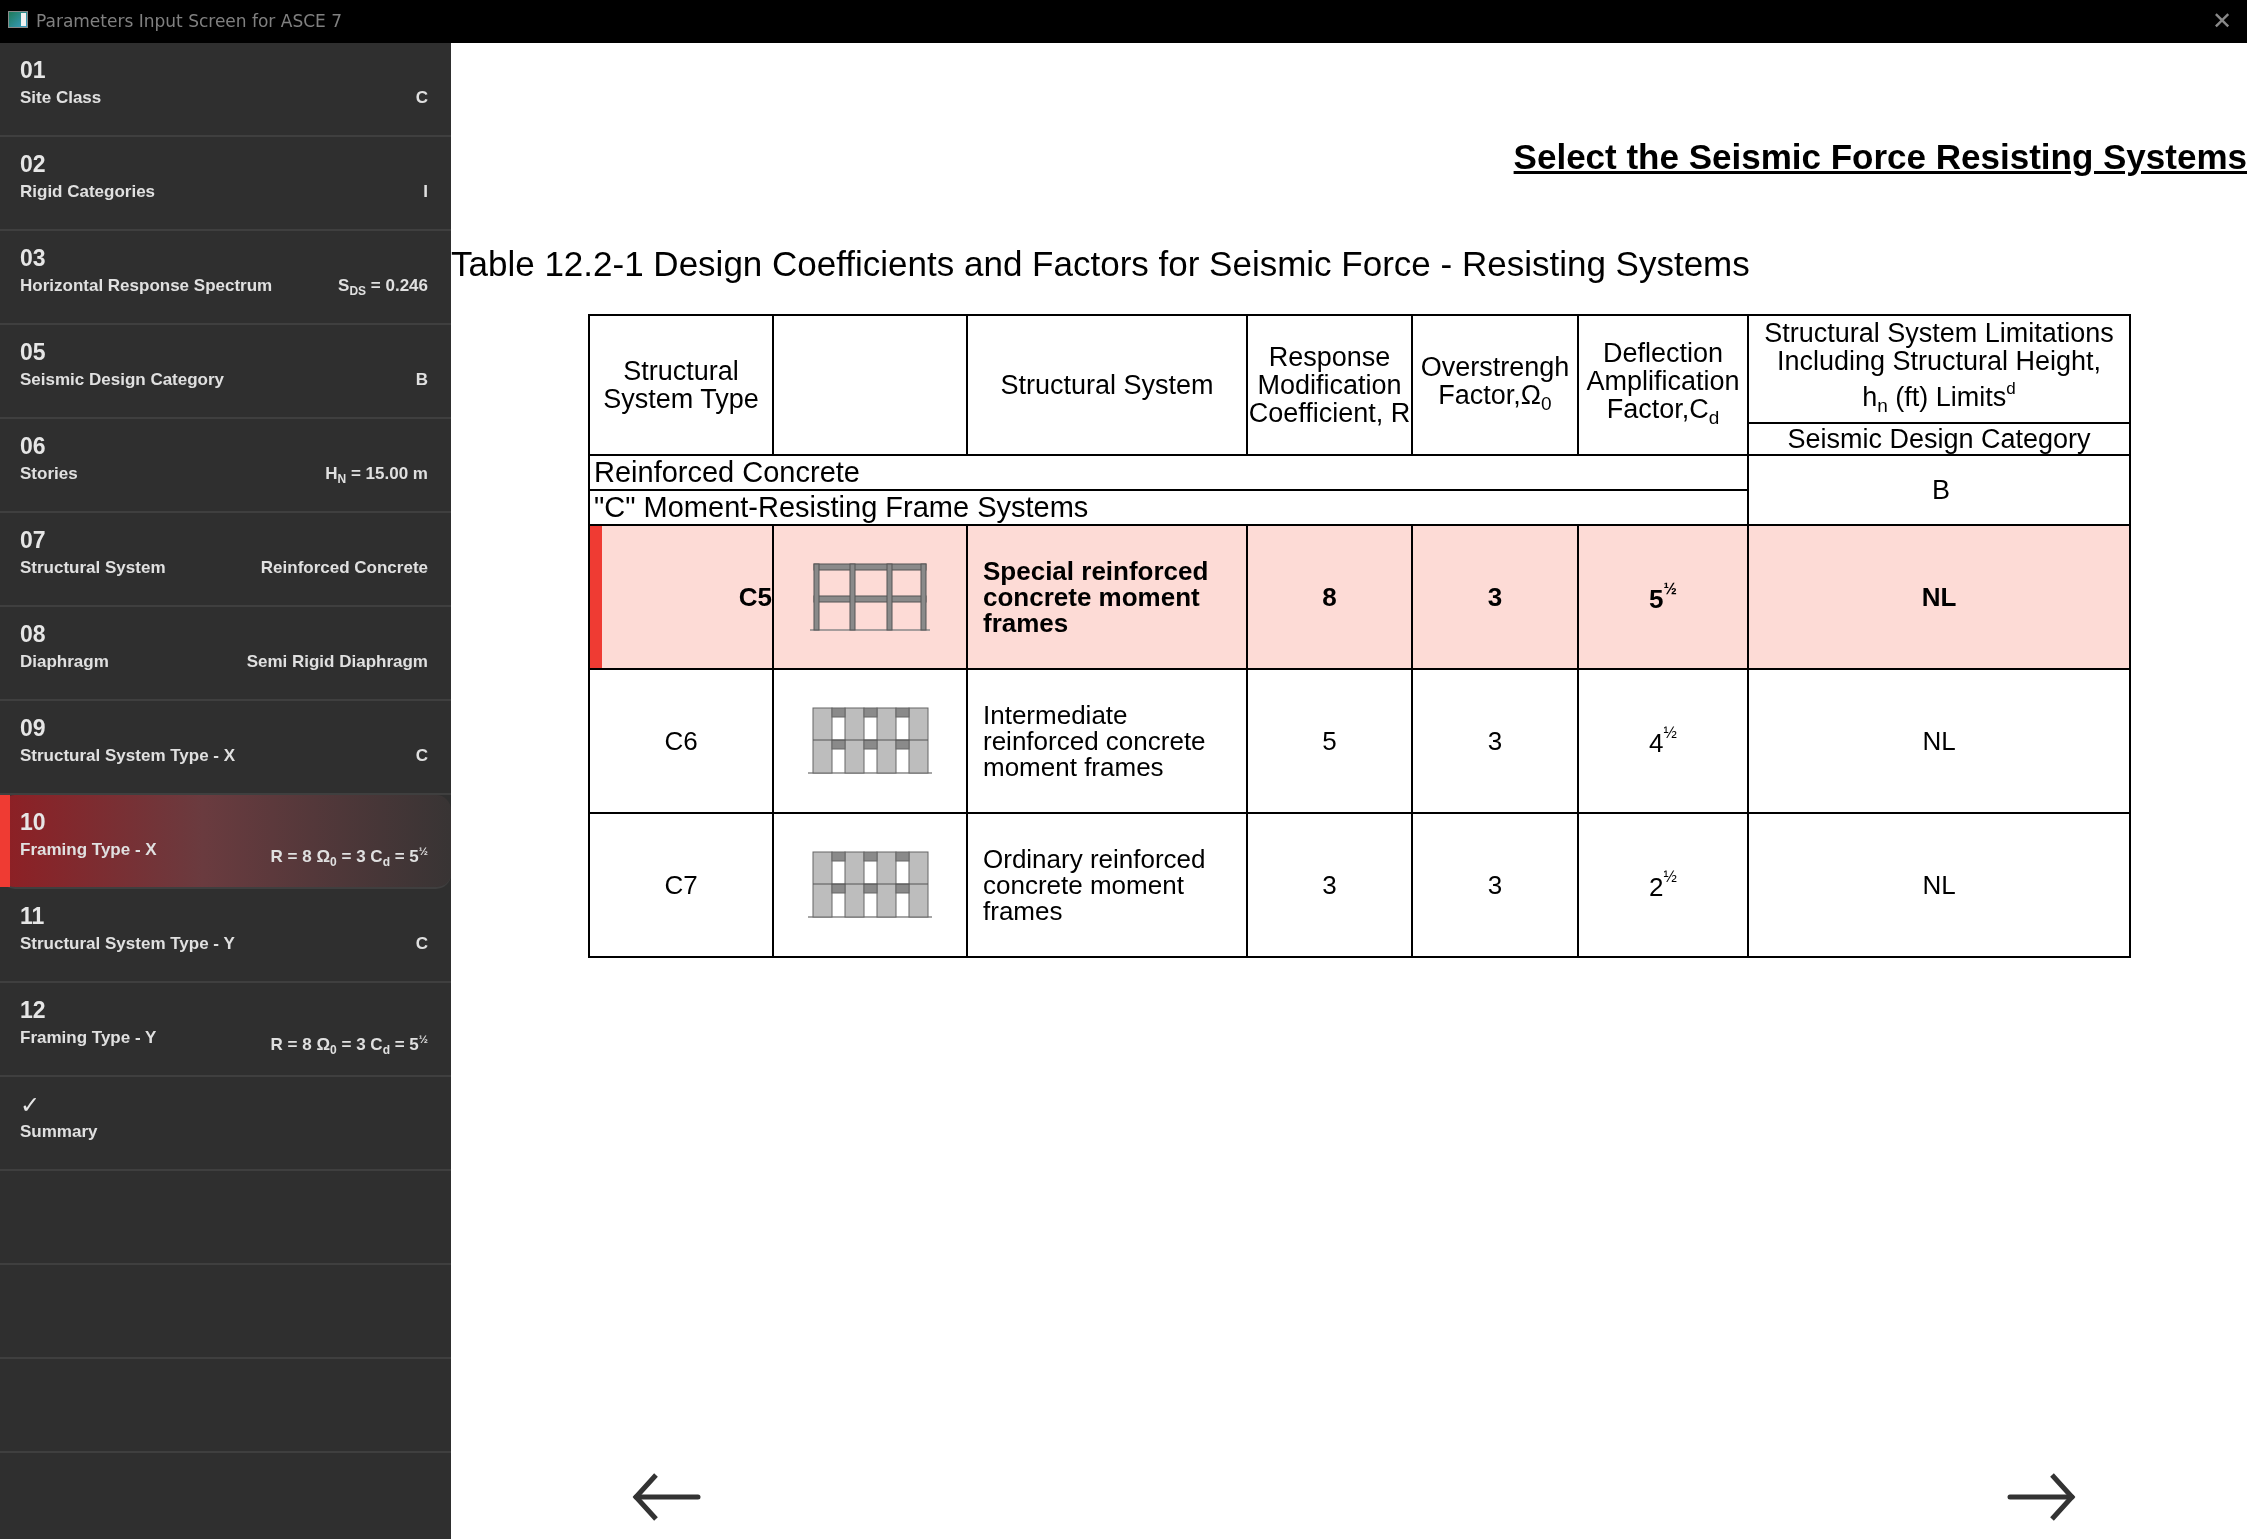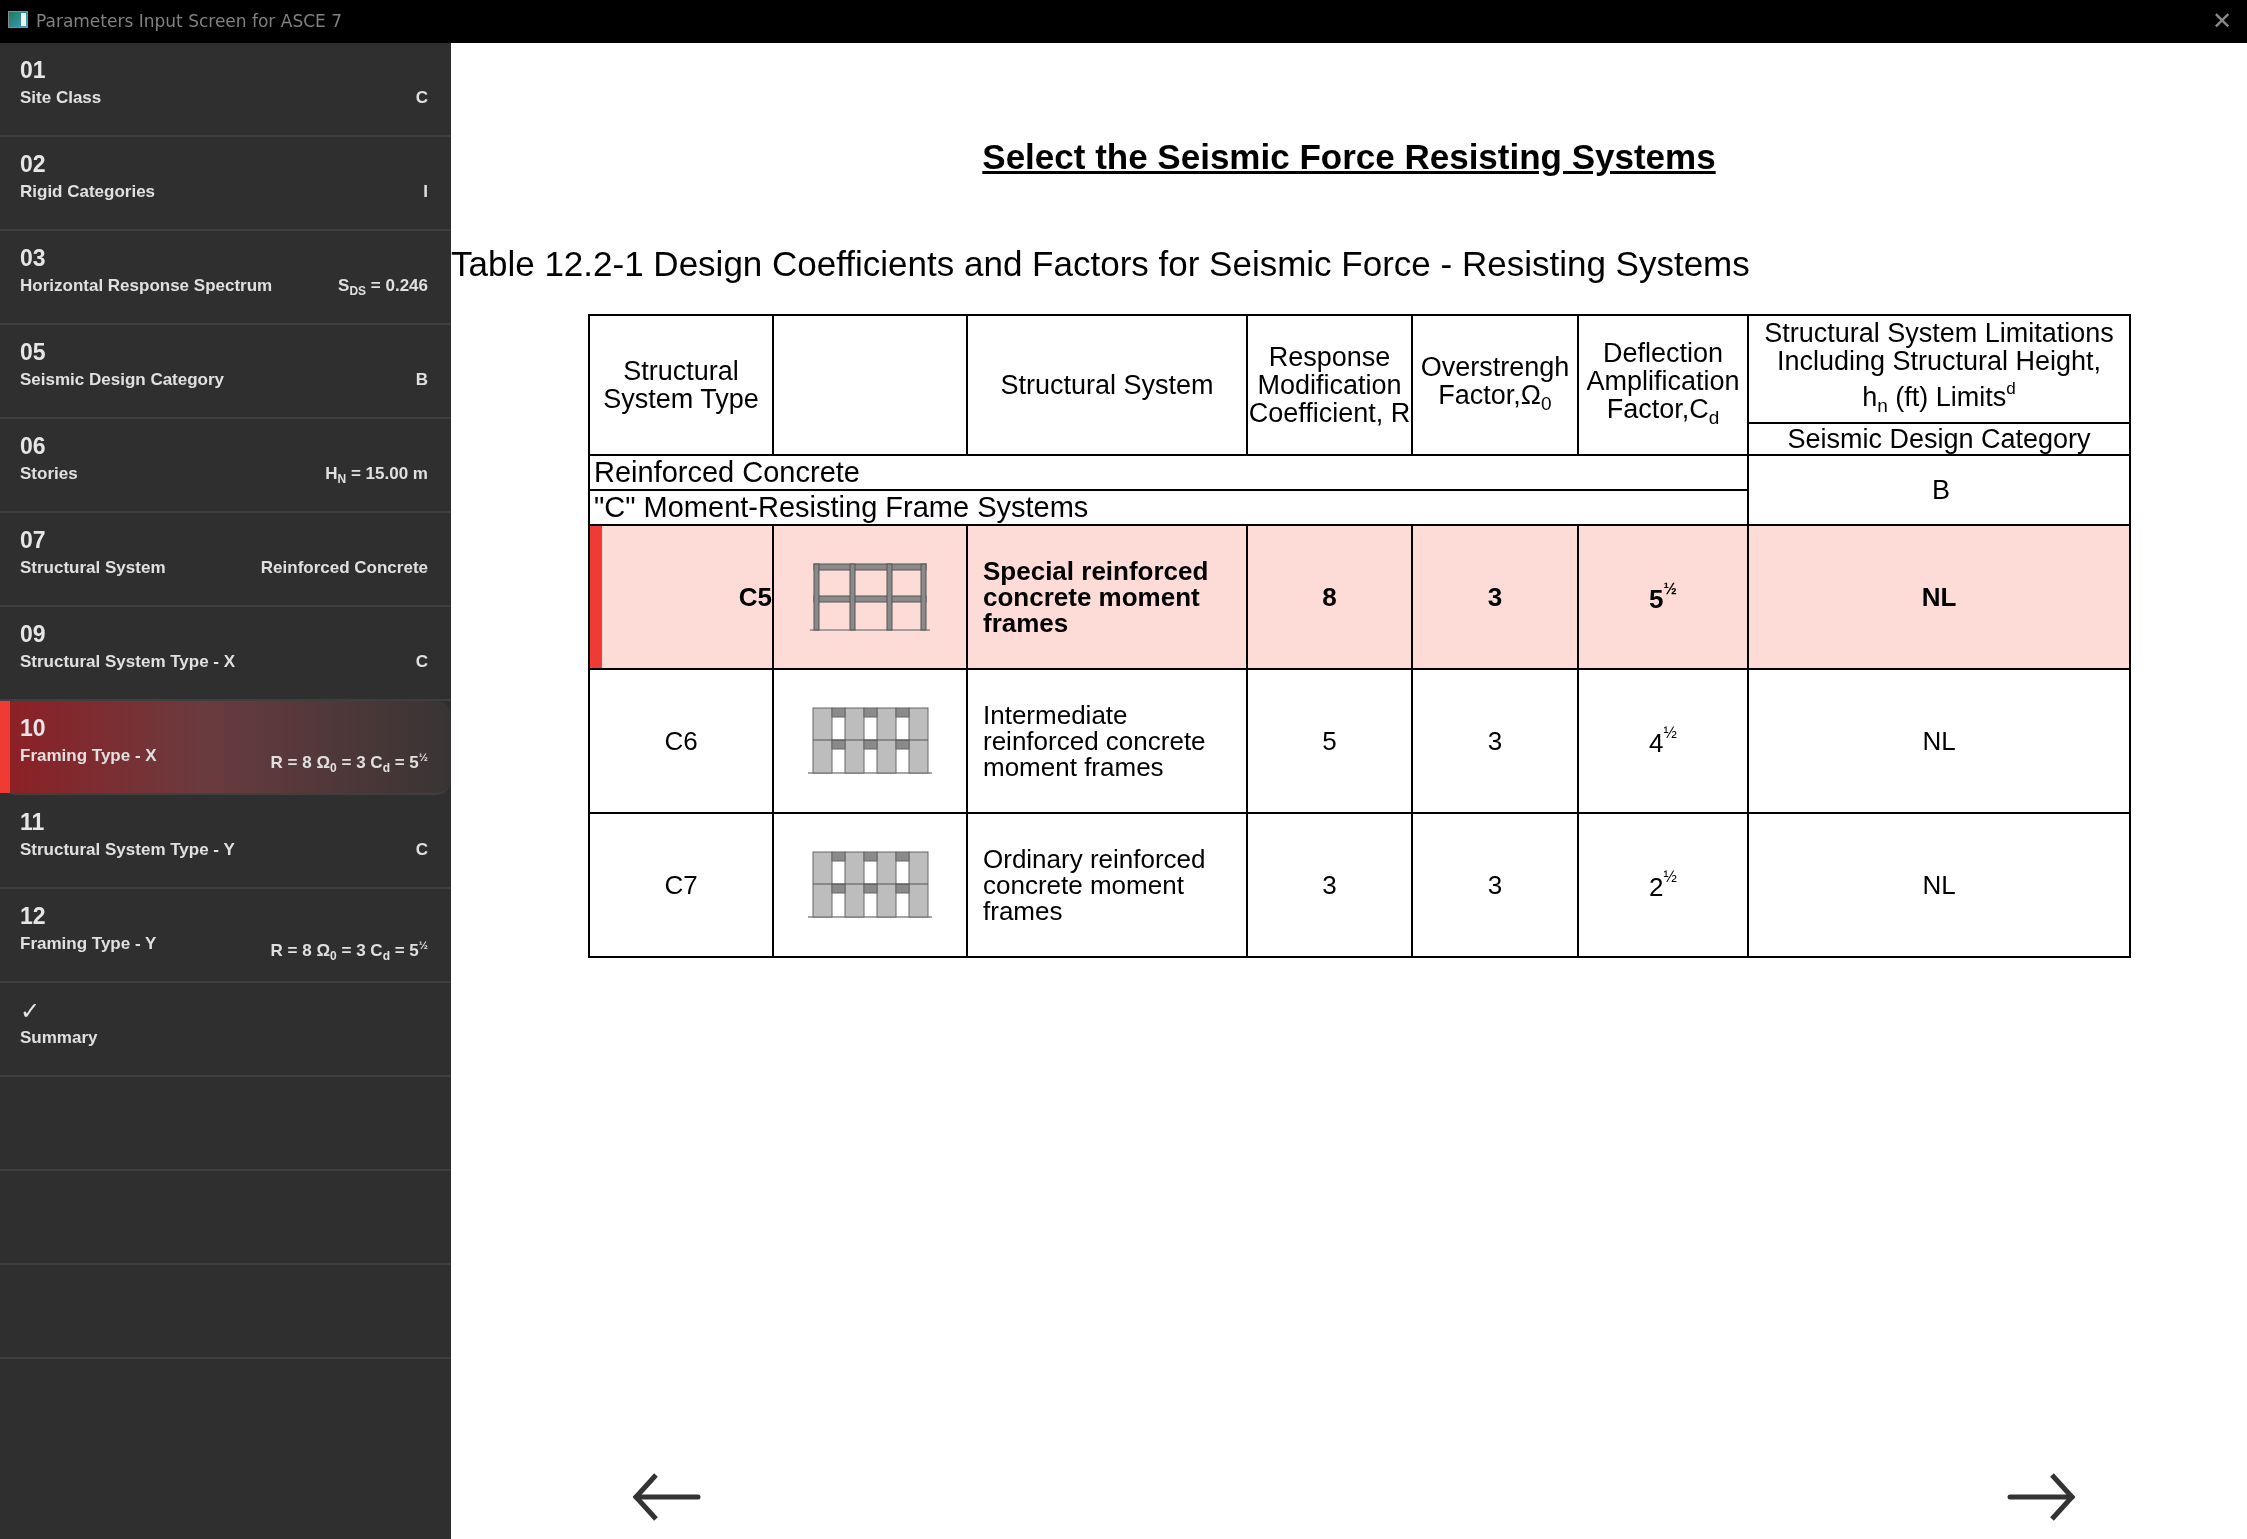--- a/index.html
+++ b/index.html
@@ -15,21 +15,21 @@
   .step.active { background:linear-gradient(90deg,#8e1f24 0%,#6a3b3f 45%,#383434 100%);border-radius:15px; }
   .step.active::before { content:""; position:absolute; left:0; top:0; width:10px; height:100%; background:#ef3b33; }
   .step .num { position:absolute; left:20px; top:14px; font-size:23px; font-weight:bold; color:#e6e6e6; }
   .step .label { position:absolute; left:20px; top:45px; font-size:17px; font-weight:bold; color:#e0e0e0; }
   .step .value { position:absolute; right:23px; top:45px; font-size:17px; font-weight:bold; color:#e0e0e0; text-align:right; }
   .step .value sub { font-size:12px; vertical-align:-4px; }
   .step .value sup { font-size:11px; vertical-align:7px; }
   .step .value.low { top:50px; }
   .step .check { position:absolute; left:20px; top:14px; font-size:24px; font-weight:bold; color:#e6e6e6; font-family:"DejaVu Sans", sans-serif; }
 
-  .heading { position:absolute; left:451px; width:1796px; top:137px; text-align:center; font-size:35px; font-weight:bold; text-decoration:underline; color:#000; }
+  .heading { position:absolute; left:451px; width:1796px; top:137px; text-align:right; font-size:35px; font-weight:bold; text-decoration:underline; color:#000; }
   .table-title { position:absolute; left:451px; width:1796px; top:244px; text-align:left; font-size:35px; color:#000; }
 
   table.sfrs { position:absolute; left:588px; top:314px; width:1541px; border-collapse:collapse; table-layout:fixed; font-family:"Liberation Sans", sans-serif; color:#000; }
   table.sfrs td, table.sfrs th { border:2px solid #000; padding:0; text-align:center; vertical-align:middle; font-weight:normal; }
   table.sfrs th { font-size:27px; line-height:28px; }
   table.sfrs sub { font-size:19px; vertical-align:-6px; }
   table.sfrs sup.s { font-size:17px; vertical-align:12px; }
   .frac { font-size:16px; vertical-align:14px; }
   .group td { text-align:left !important; font-weight:bold; font-size:29px; padding-left:4px !important; border-top:1px solid #000; border-bottom:1px solid #000; }
   .row td { height:142px; font-size:26px; }
@@ -73,20 +73,25 @@
   </div>
   <div class="step">
     <span class="num">06</span>
     <span class="label">Stories</span>
     <span class="value"><span>H</span><sub>N</sub><span> = 15.00 m</span></span>
   </div>
   <div class="step">
     <span class="num">07</span>
     <span class="label">Structural System</span>
     <span class="value">Reinforced Concrete</span>
+  </div>
+  <div class="step">
+    <span class="num">08</span>
+    <span class="label">Diaphragm</span>
+    <span class="value">Semi Rigid Diaphragm</span>
   </div>
   <div class="step">
     <span class="num">09</span>
     <span class="label">Structural System Type - X</span>
     <span class="value">C</span>
   </div>
   <div class="step active">
     <span class="num">10</span>
     <span class="label">Framing Type - X</span>
     <span class="value low"><span>R = 8 </span><span>Ω</span><sub>0</sub><span> = 3 </span><span>C</span><sub>d</sub><span> = 5</span><sup>½</sup></span>

